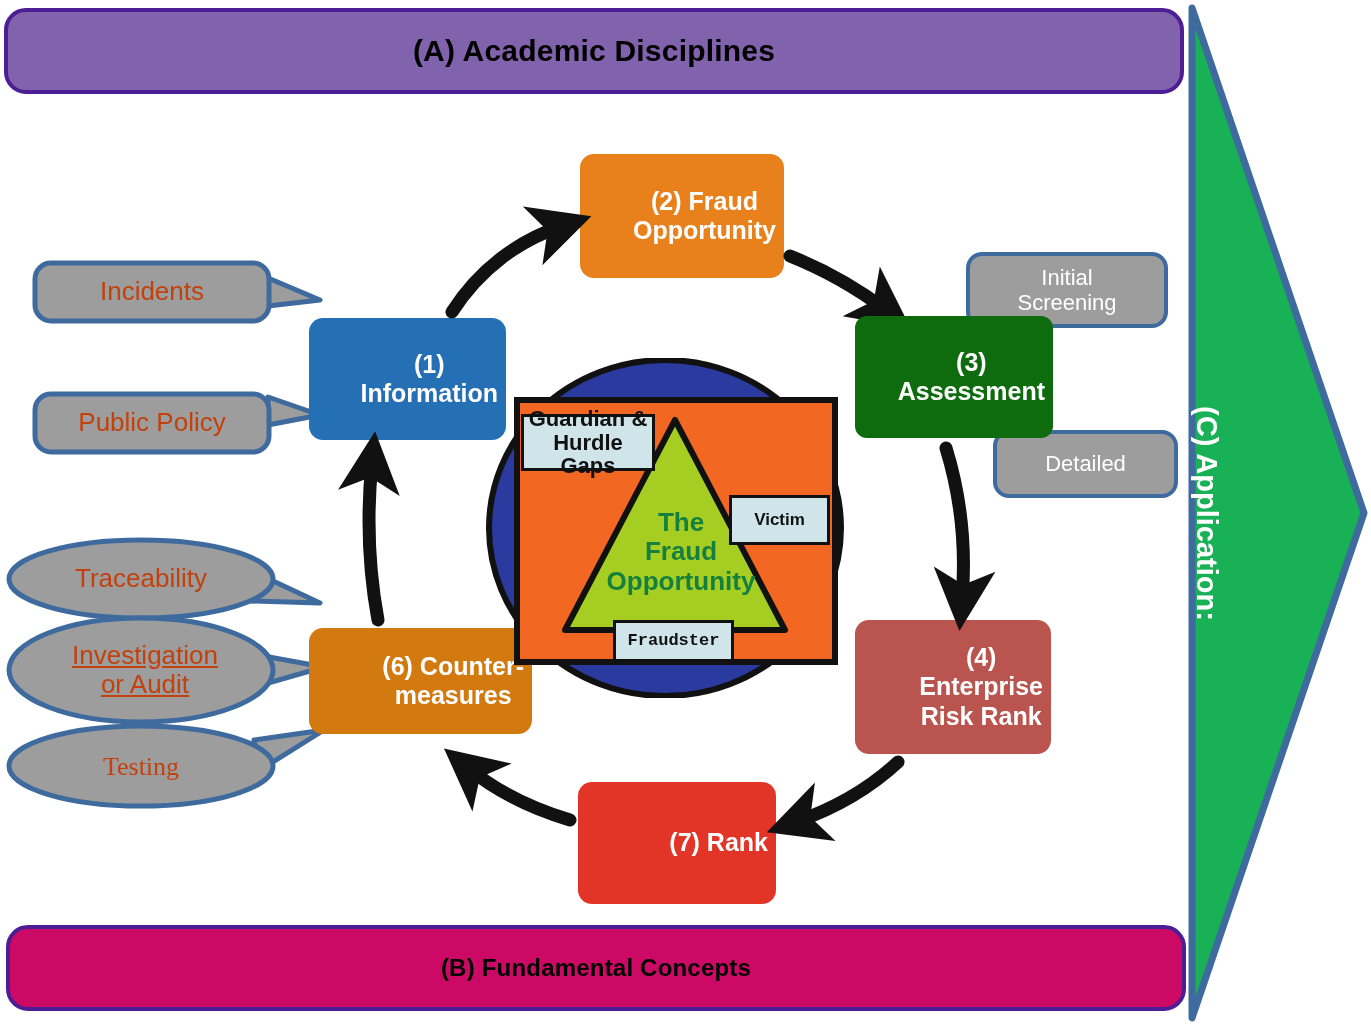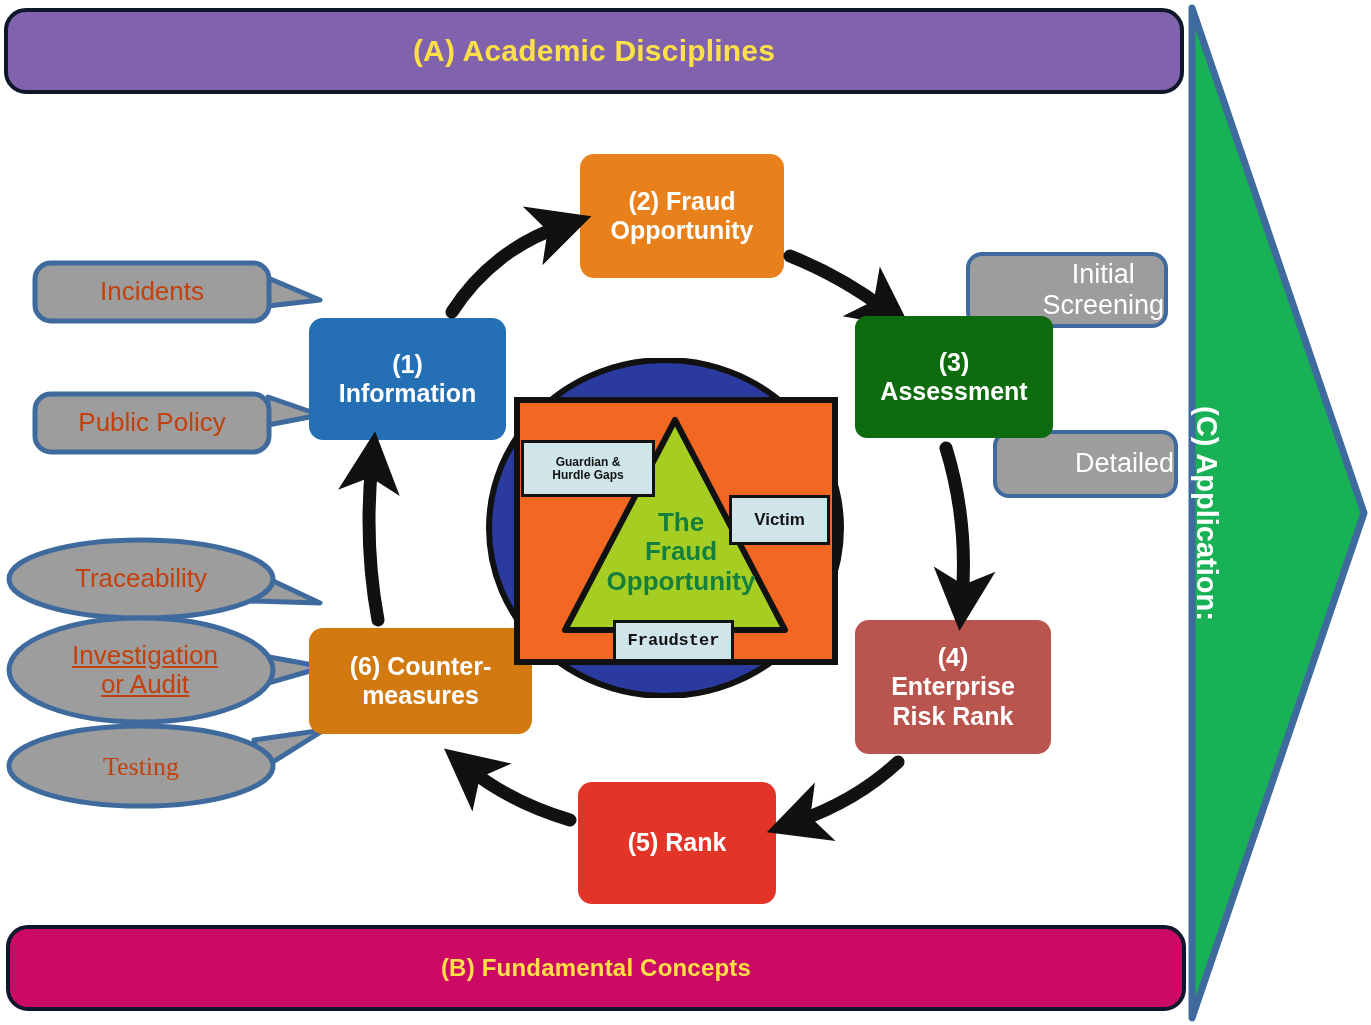--- a/index.html
+++ b/index.html
@@ -15,26 +15,26 @@
     width: 1371px;
     height: 1025px;
     background: #ffffff;
     overflow: hidden;
   }
   .abs { position: absolute; }
 
   
   .banner {
     border-radius: 22px;
-    border: 4px solid #0f172a;
+    border: 4px solid #4c1d95;
     box-sizing: border-box;
     display: flex;
     align-items: center;
     justify-content: center;
-    color: #fde047;
+    color: #000000;
     font-weight: bold;
     letter-spacing: .2px;
   }
   #banner-a {
     left: 4px; top: 8px; width: 1180px; height: 86px;
     background: #8163ad;
     font-size: 30px;
   }
   #banner-b {
     left: 6px; top: 925px; width: 1180px; height: 86px;
@@ -61,21 +61,21 @@
     line-height: 1.12;
     text-align: center;
     margin-left: -175px;
   }
 
   
   .node {
     border-radius: 14px;
     display: flex;
     align-items: center;
-    justify-content: center;
+    justify-content: flex-end;
     text-align: center;
     color: #ffffff;
     font-weight: bold;
     font-size: 25px;
     line-height: 1.17;
     box-sizing: border-box;
     padding: 4px 8px;
   }
   #node-1 { left: 309px; top: 318px; width: 197px; height: 122px; background: #2570b4; }
   #node-2 { left: 580px; top: 154px; width: 204px; height: 124px; background: #e8811c; }
@@ -85,24 +85,24 @@
   #node-6 { left: 309px; top: 628px; width: 223px; height: 106px; background: #d2790f; }
 
   
   .pill {
     background: #9d9d9d;
     border: 4px solid #3f6a9e;
     border-radius: 16px;
     box-sizing: border-box;
     display: flex;
     align-items: center;
-    justify-content: flex-end;
+    justify-content: center;
     text-align: center;
     color: #ffffff;
-    font-size: 27px;
+    font-size: 22px;
     line-height: 1.15;
     z-index: 4;
   }
   #pill-initial-screening { left: 966px; top: 252px; width: 202px; height: 76px; }
   #pill-detailed { left: 993px; top: 430px; width: 185px; height: 68px; }
 
   
   .callout-wrap { width: 300px; height: 64px; }
   .callout-wrap svg { display: block; overflow: visible; }
   .callout-text {
@@ -135,21 +135,21 @@
     border: 3px solid #111111;
     box-sizing: border-box;
     display: flex;
     align-items: center;
     justify-content: center;
     text-align: center;
     color: #111111;
     font-weight: bold;
     line-height: 1.08;
   }
-  #cg-guardian { left: 521px; top: 440px; width: 134px; height: 57px; font-size: 12px; z-index: 7; align-items: center; }
+  #cg-guardian { left: 521px; top: 414px; width: 134px; height: 57px; font-size: 22px; z-index: 7; align-items: center; }
   #cg-victim   { left: 729px; top: 495px; width: 101px; height: 50px; font-size: 17px; z-index: 7; }
   #cg-fraudster{ left: 613px; top: 620px; width: 121px; height: 42px; font-size: 17px; z-index: 7; font-family: Liberation Mono, monospace; }
   #cg-core-text {
     position: absolute;
     left: 596px; top: 490px; width: 170px; height: 124px;
     display: flex; align-items: center; justify-content: center;
     text-align: center;
     color: #15803d; font-weight: bold; font-size: 26px; line-height: 1.12;
     z-index: 7; pointer-events: none;
   }
@@ -264,21 +264,21 @@
   <div class="abs node" id="node-3">
     <span style="white-space:pre-line;">(3)
 Assessment</span>
   </div>
   <div class="abs node" id="node-4">
     <span style="white-space:pre-line;">(4)
 Enterprise
 Risk Rank</span>
   </div>
   <div class="abs node" id="node-5">
-    <span style="white-space:pre-line;">(5) Rank</span>
+    <span style="white-space:pre-line;">(7) Rank</span>
   </div>
   <div class="abs node" id="node-6">
     <span style="white-space:pre-line;">(6) Counter-
 measures</span>
   </div>
 
   <div class="abs" id="center-graphic">
     <svg width="440" height="340" viewBox="0 0 440 340">
       <ellipse cx="210" cy="170" rx="176" ry="168" fill="#2a3a9e" stroke="#111111" stroke-width="6"></ellipse>
       <rect x="62" y="42" width="318" height="262" fill="#f26722" stroke="#111111" stroke-width="6"></rect>

